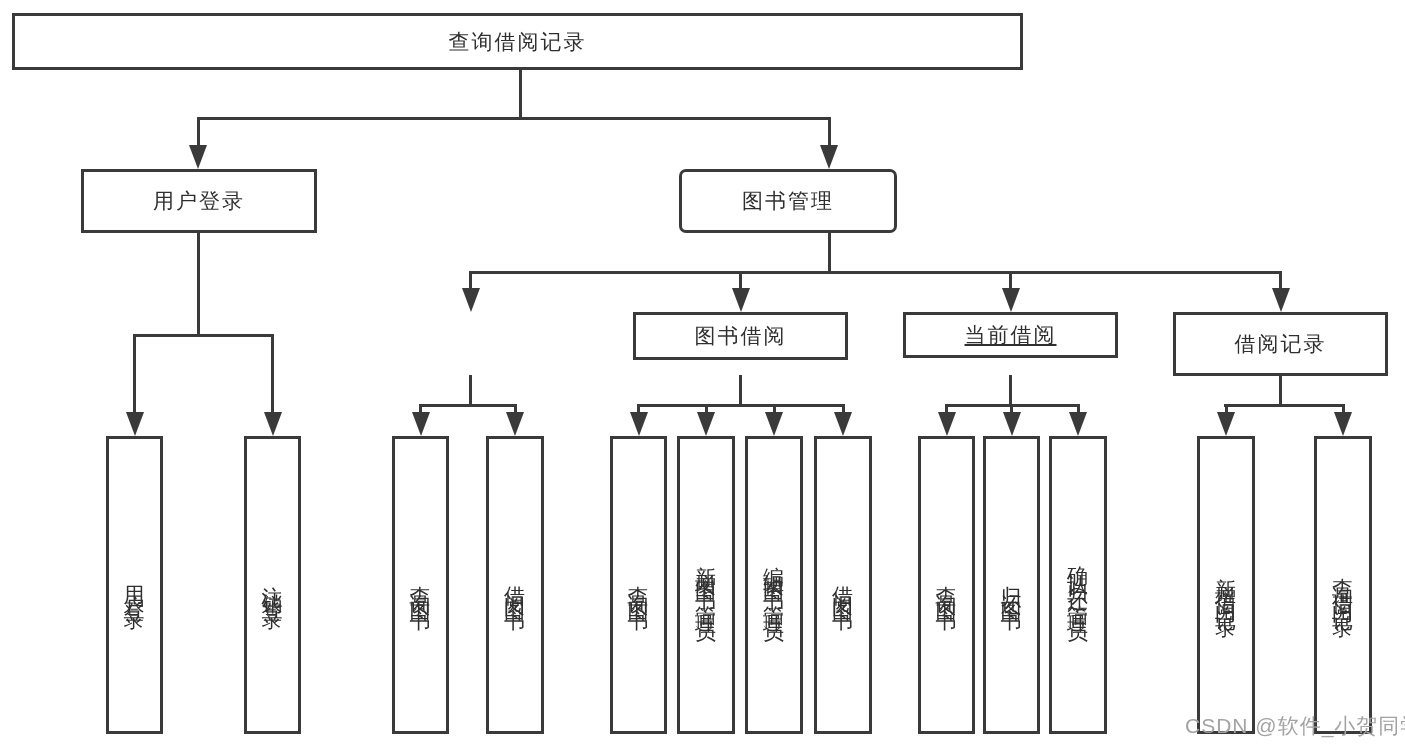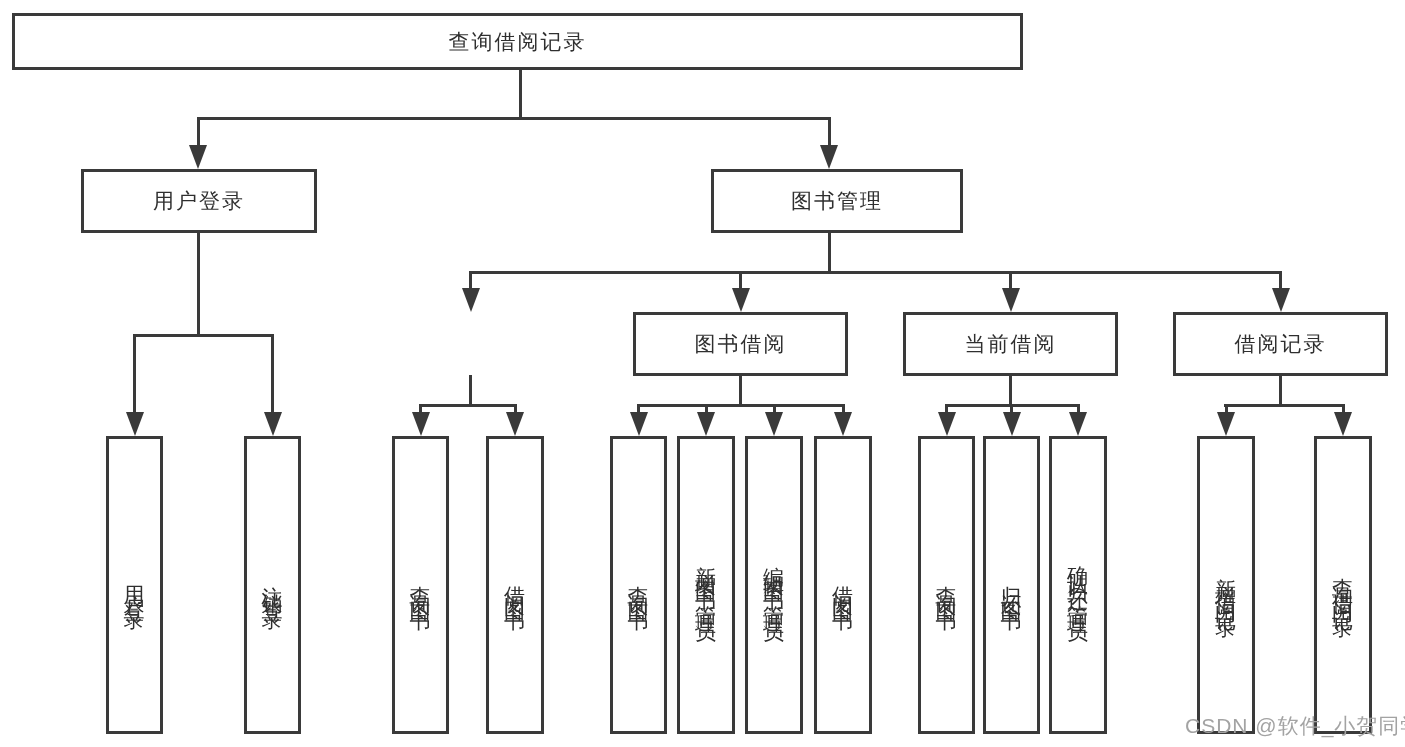--- a/index.html
+++ b/index.html
@@ -35,30 +35,30 @@
 <div id="canvas">
 
   <div class="node" style="left:12px;top:13px;width:1011px;height:57px;">
     <span class="lbl">查询借阅记录</span>
   </div>
 
   <div class="node" style="left:81px;top:169px;width:236px;height:64px;">
     <span class="lbl">用户登录</span>
   </div>
 
-  <div class="node" style="left:711px;top:169px;width:252px;height:64px;">
+  <div class="node" style="left:679px;top:169px;width:218px;height:64px;border-radius:7px;">
     <span class="lbl">图书管理</span>
   </div>
 
 
-  <div class="node" style="left:633px;top:312px;width:215px;height:64px;">
+  <div class="node" style="left:633px;top:312px;width:215px;height:48px;">
     <span class="lbl">图书借阅</span>
   </div>
 
-  <div class="node" style="left:903px;top:312px;width:215px;height:64px;">
+  <div class="node" style="left:903px;top:312px;width:215px;height:46px;text-decoration:underline;">
     <span class="lbl">当前借阅</span>
   </div>
 
   <div class="node" style="left:1173px;top:312px;width:215px;height:64px;">
     <span class="lbl">借阅记录</span>
   </div>
 
   <div class="node vert" style="left:106px;top:436px;width:57px;height:298px;">
     <span class="lbl">用户登录</span>
   </div>

